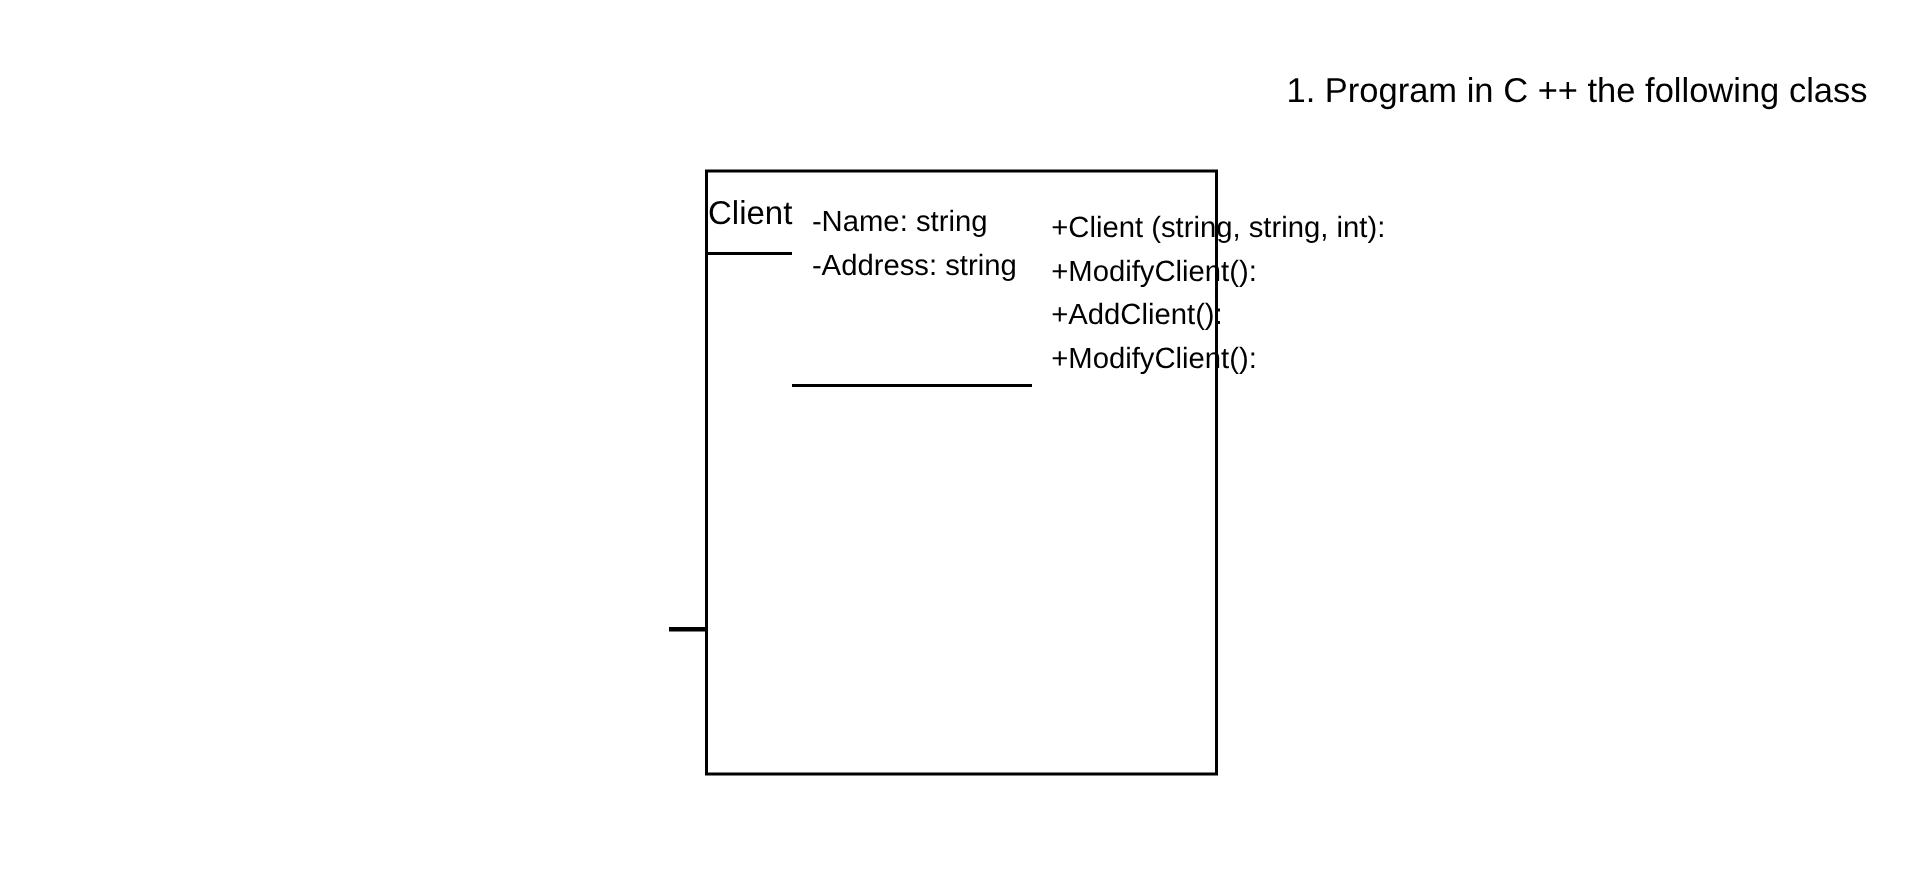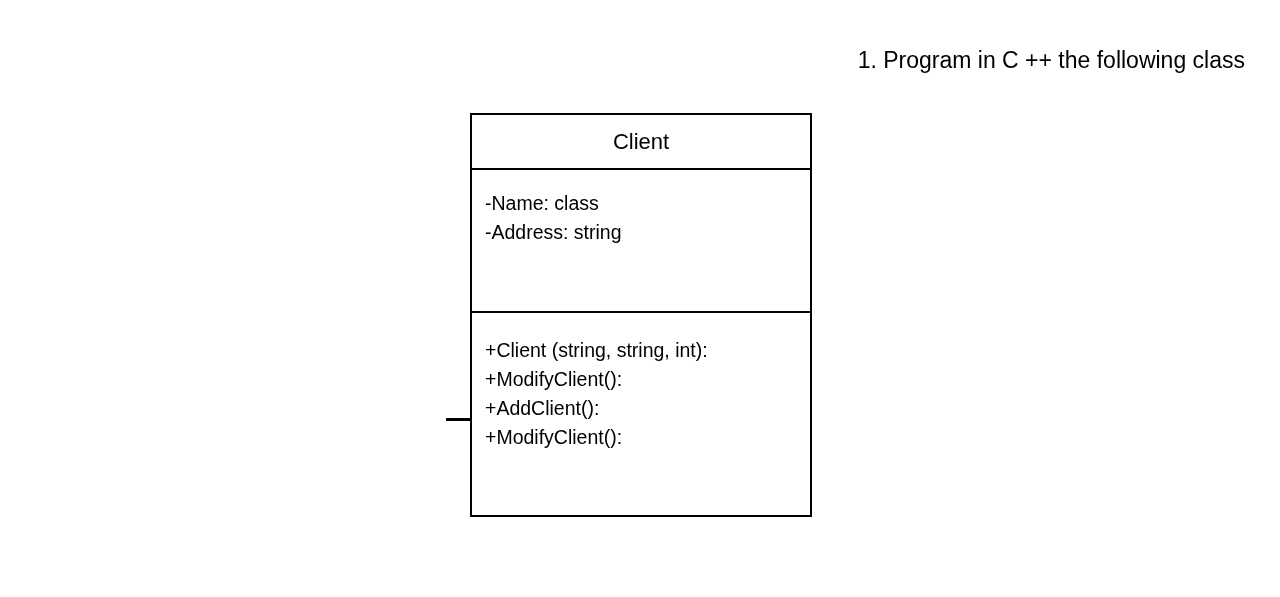--- a/index.html
+++ b/index.html
@@ -30,21 +30,21 @@
   .uml-class-box {
     position: absolute;
     left: 470px;
     top: 113px;
     width: 342px;
     height: 404px;
     border: 2px solid #000000;
     box-sizing: border-box;
     background: #ffffff;
     display: flex;
-    flex-direction: column;
+    flex-direction: row;
   }
   .uml-header {
     height: 55px;
     box-sizing: border-box;
     border-bottom: 2px solid #000000;
     display: flex;
     align-items: center;
     justify-content: center;
     font-size: 22px;
   }
@@ -78,21 +78,21 @@
 
 <div class="canvas">
 
   <div class="diagram-title">1. Program in C ++ the following class</div>
 
   <div class="uml-class-box">
 
     <div class="uml-header">Client</div>
 
     <div class="uml-attributes">
-      <div class="uml-line">-Name: class</div>
+      <div class="uml-line">-Name: string</div>
       <div class="uml-line">-Address: string</div>
     </div>
 
     <div class="uml-methods">
       <div class="uml-line">+Client (string, string, int):</div>
       <div class="uml-line">+ModifyClient():</div>
       <div class="uml-line">+AddClient():</div>
       <div class="uml-line">+ModifyClient():</div>
     </div>
 

